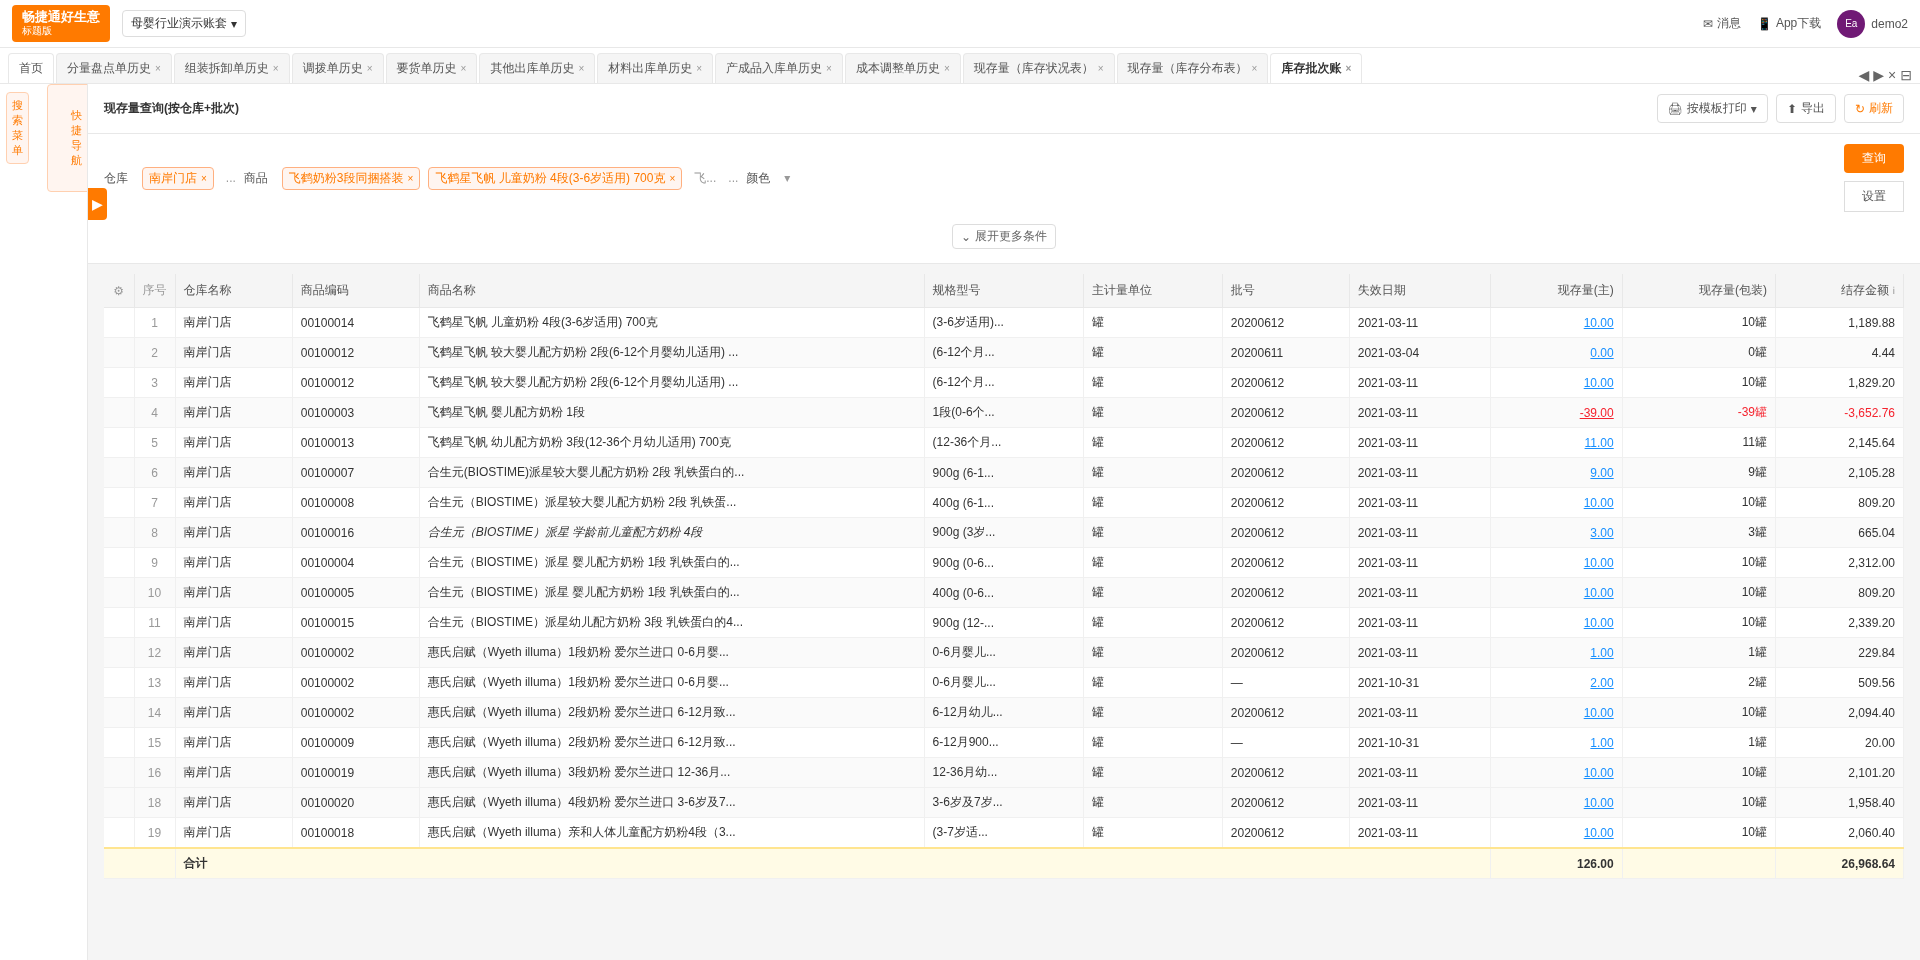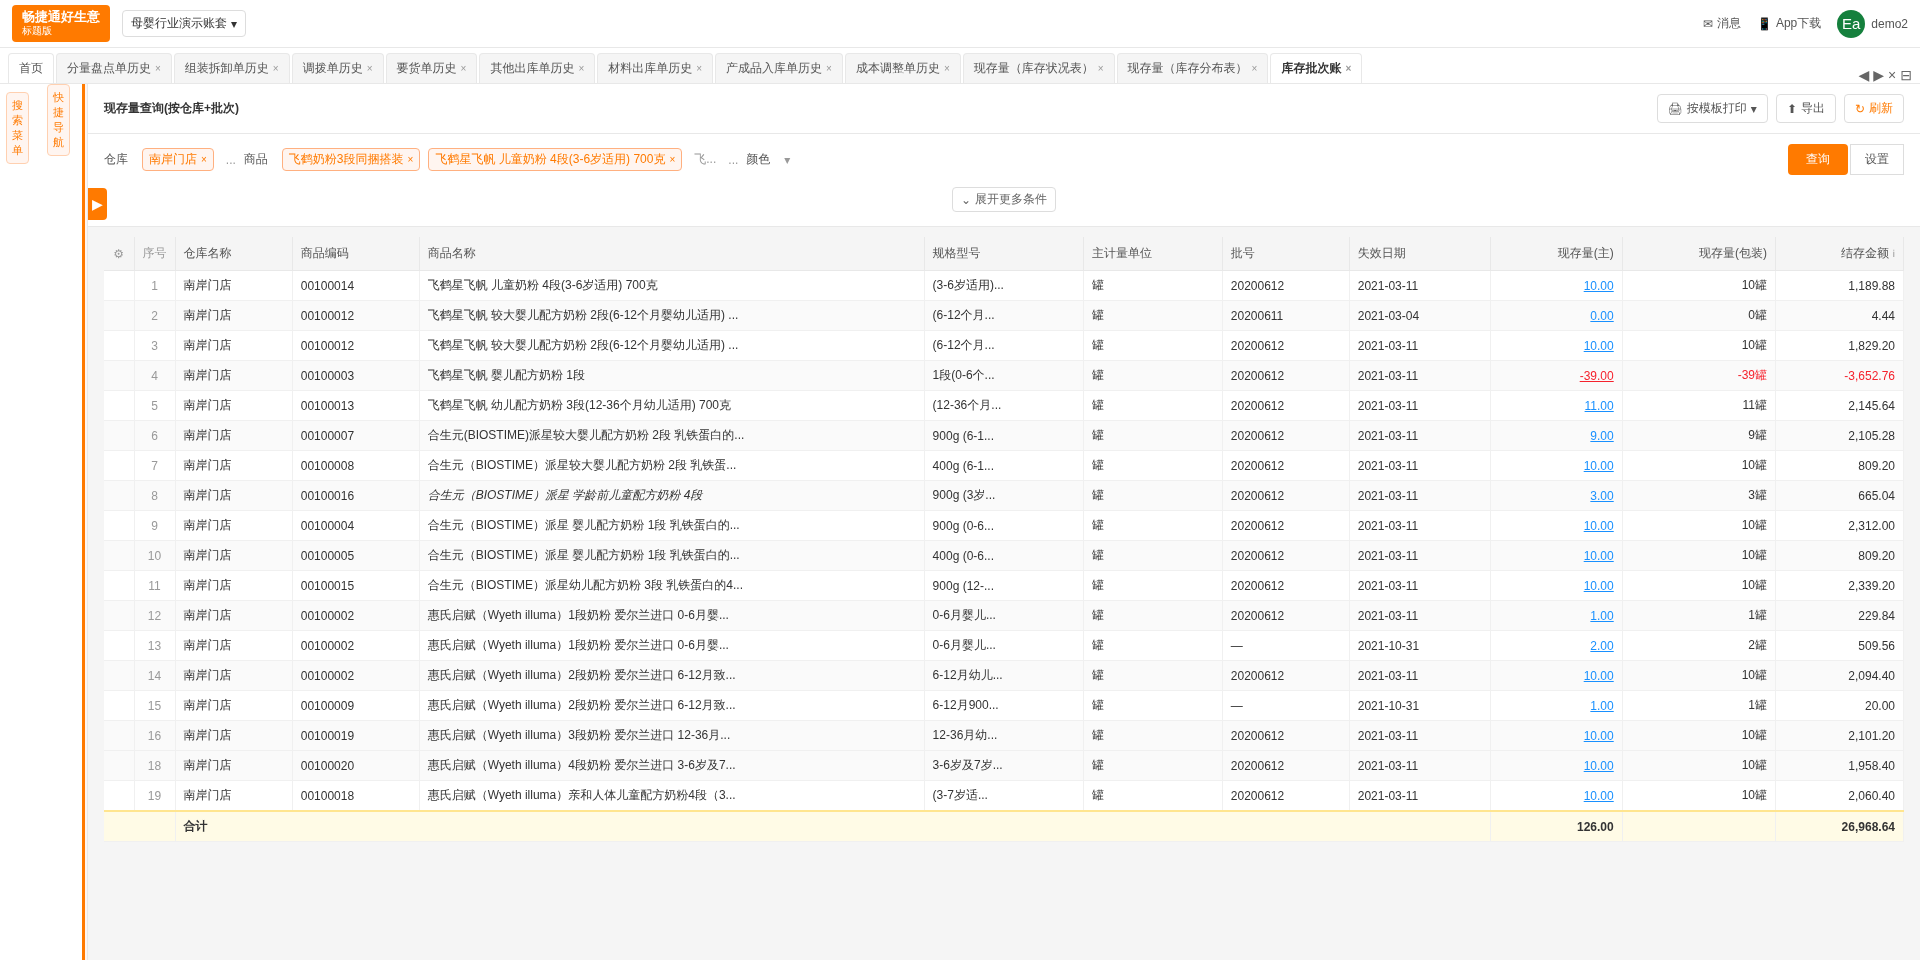--- a/index.html
+++ b/index.html
@@ -15,21 +15,21 @@
       padding: 0 12px;
       justify-content: space-between;
     }
     .top-bar-left { display: flex; align-items: center; gap: 12px; }
     .logo-area { display: flex; align-items: flex-start; gap: 6px; background: #ff7a00; padding: 4px 10px; border-radius: 4px; }
     .logo-text { color: #fff; font-size: 13px; font-weight: bold; line-height: 1.2; }
     .logo-sub { color: #fff; font-size: 10px; }
     .org-selector { display: flex; align-items: center; gap: 4px; color: #333; padding: 4px 8px; border: 1px solid #ddd; border-radius: 4px; cursor: pointer; }
     .top-bar-right { display: flex; align-items: center; gap: 16px; color: #555; }
     .top-bar-right span { cursor: pointer; display: flex; align-items: center; gap: 4px; }
-    .avatar { width: 28px; height: 28px; border-radius: 50%; background: #15803d; display: flex; align-items: center; justify-content: center; color: #fff; font-size: 15px; }
+    .avatar { width: 28px; height: 28px; border-radius: 50%; background: #701a75; display: flex; align-items: center; justify-content: center; color: #fff; font-size: 10px; }
 
     
     .tab-bar {
       background: #fff;
       height: 36px;
       display: flex;
       align-items: flex-end;
       border-bottom: 1px solid #e8e8e8;
       padding: 0 8px;
       overflow: hidden;
@@ -68,21 +68,21 @@
     .sidebar {
       width: 88px;
       background: #fff;
       border-right: 1px solid #e8e8e8;
       display: flex;
       flex-direction: row;
       overflow-y: auto;
     }
     .sidebar-search { padding: 8px 6px; }
     .sidebar-search-btn { width: 100%; background: #fff5f0; border: 1px solid #ffd0b0; border-radius: 4px; padding: 5px; color: #ff7a00; cursor: pointer; font-size: 11px; text-align: center; }
-    .sidebar-nav-btn { width: 100%; background: #fff5f0; border: 1px solid #ffd0b0; border-radius: 4px; padding: 5px; color: #ff7a00; cursor: pointer; font-size: 11px; text-align: center; margin: 0 6px 4px; width: calc(100% - 12px); }
+    .sidebar-nav-btn { width: 100%; background: #fff5f0; border: 1px solid #ffd0b0; border-radius: 4px; padding: 23px; color: #ff7a00; cursor: pointer; font-size: 11px; text-align: center; margin: 0 6px 4px; width: calc(100% - 12px); }
     .sidebar-item {
       display: flex;
       flex-direction: column;
       align-items: center;
       padding: 10px 4px;
       cursor: pointer;
       color: #555;
       font-size: 11px;
       gap: 3px;
       border-left: 3px solid transparent;
@@ -373,21 +373,21 @@
         <div class="filter-tag">
           <span>飞鹤星飞帆 儿童奶粉 4段(3-6岁适用) 700克</span>
           <span class="remove">×</span>
         </div>
         <span class="filter-more">飞...</span>
         <span class="filter-more">...</span>
 
         <span class="filter-label">颜色</span>
         <span class="filter-chevron">▾</span>
 
-        <div style="margin-left:auto;display:flex;gap:2px;">
+        <div style="margin-left:auto;display:flex;gap:8px;flex-direction:column;">
           <button class="btn-query">查询</button>
           <button class="btn-setting">设置</button>
         </div>
       </div>
 
       <div class="expand-row" style="width:100%;">
         <button class="expand-btn">
           <span>⌄</span>
           <span>展开更多条件</span>
         </button>

